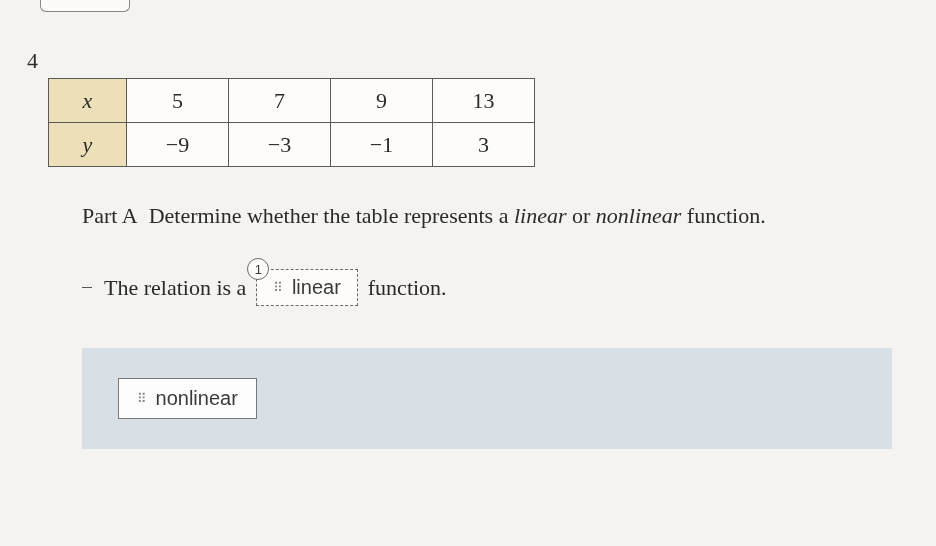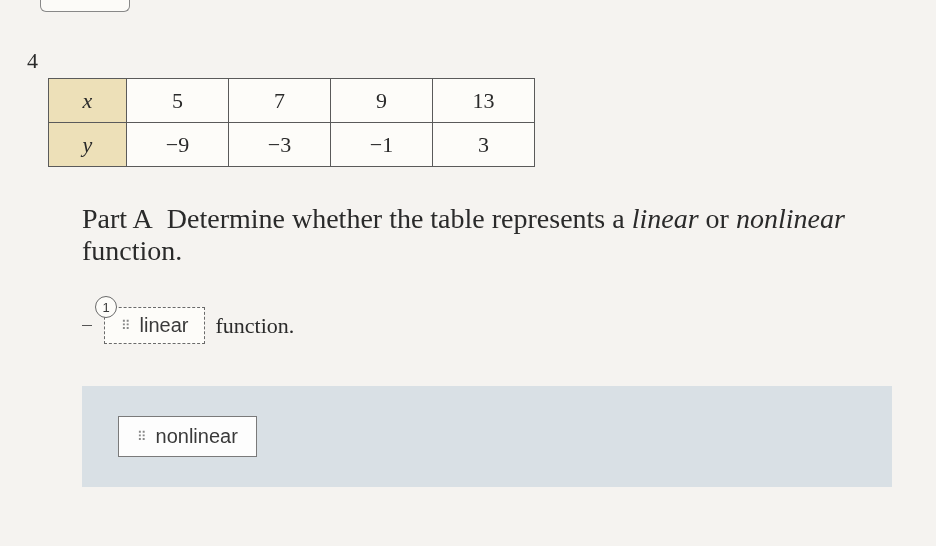--- a/index.html
+++ b/index.html
@@ -42,21 +42,21 @@
     font-size: 22px;
     background: #fdfcf9;
   }
   td.hcell {
     background: #ede0b8;
     font-style: italic;
     width: 78px;
   }
   .part-a {
     margin: 36px 0 0 64px;
-    font-size: 28px;
+    font-size: 22px;
   }
   .relation-row {
     margin: 40px 0 0 64px;
     font-size: 22px;
     display: flex;
     align-items: center;
     gap: 10px;
   }
   .drop-slot {
     position: relative;
@@ -147,20 +147,21 @@
   </tbody>
     </table>
 </div>
 
 <div class="part-a">
   <span>Part A</span>&nbsp;&nbsp;<span>Determine whether the table represents a </span><span class="italic">linear</span><span> or </span><span class="italic">nonlinear</span><span> function.</span>
 </div>
 
 <div class="relation-row">
   <span class="dash"></span>
+  <span>The relation is a</span>
   <span class="drop-slot">
     <span class="slot-badge">1</span>
     <span class="grip">⠿</span>
     <span>linear</span>
   </span>
   <span>function.</span>
 </div>
 
 <div class="answer-bank">
   <span class="chip">

